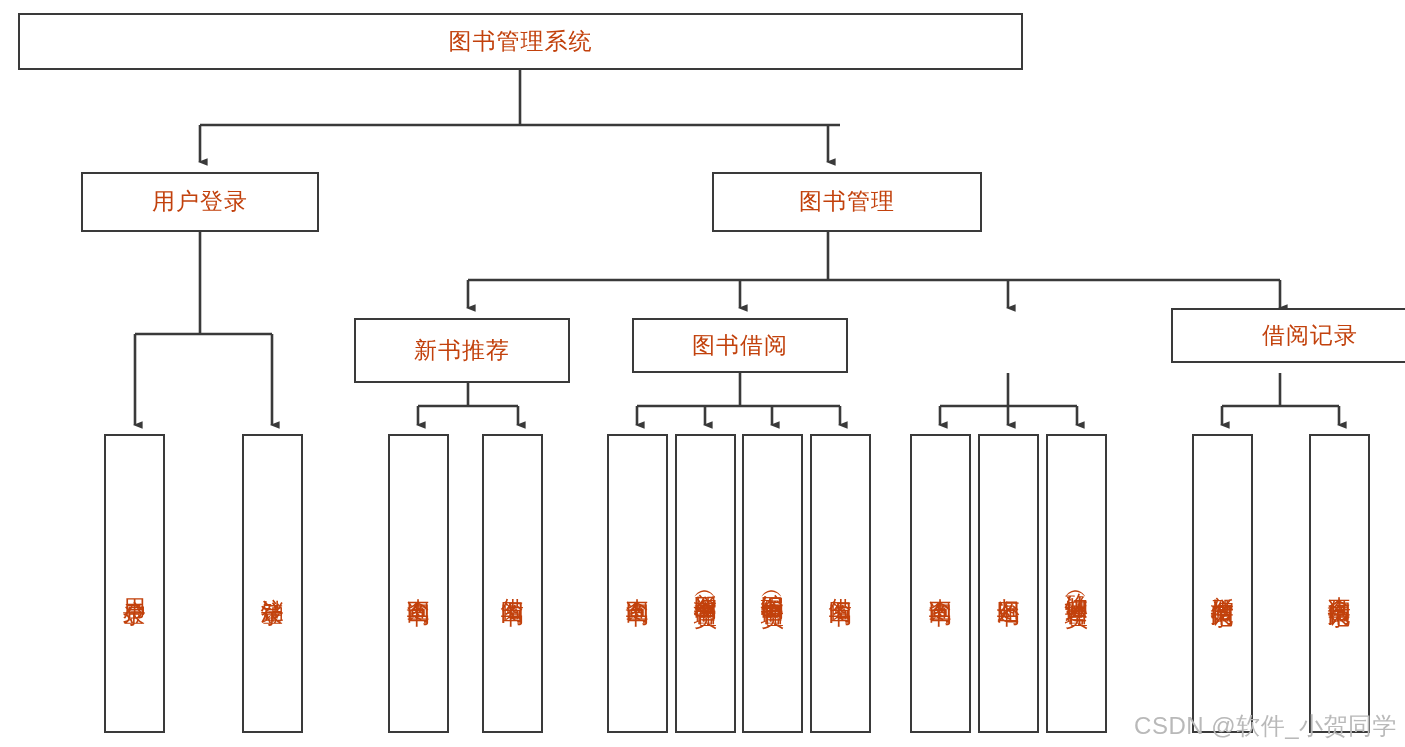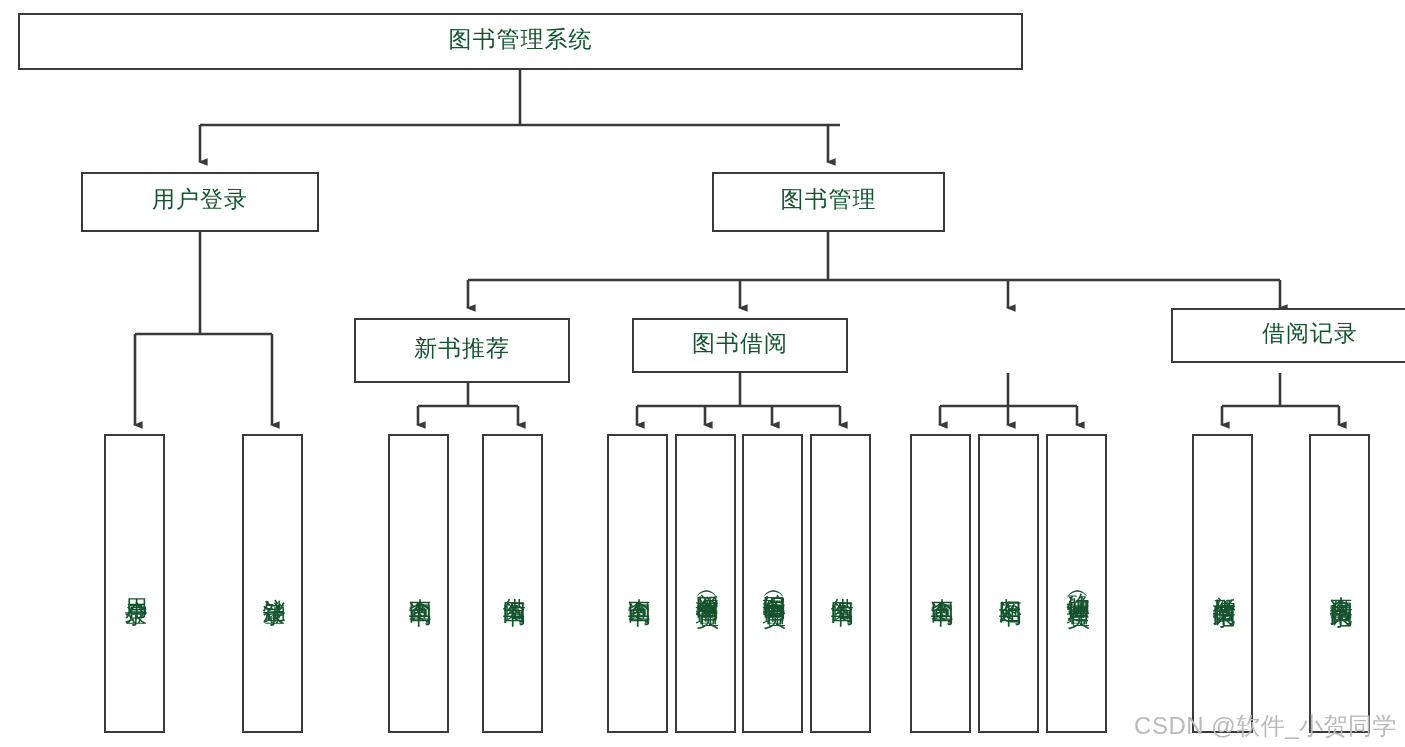--- a/index.html
+++ b/index.html
@@ -25,23 +25,22 @@
     height: 747px;
   }
   .node {
     position: absolute;
     box-sizing: border-box;
     border: 2px solid #3a3a3a;
     background: #ffffff;
     display: flex;
     align-items: center;
     justify-content: center;
-    color: #14532d;
+    color: #c2410c;
     z-index: 2;
-    font-family: Liberation Mono, monospace;
   }
   .node.horiz {
     font-size: 23px;
     letter-spacing: 1px;
     line-height: 1.1;
   }
   .node.vert {
     writing-mode: vertical-rl;
     text-orientation: upright;
     font-size: 23px;
@@ -120,21 +119,21 @@
     </g>
   </svg>
 
   <div class="node horiz" style="left:18px; top:13px; width:1005px; height:57px;">
     <span class="label">图书管理系统</span>
   </div>
 
   <div class="node horiz" style="left:81px; top:172px; width:238px; height:60px;">
     <span class="label">用户登录</span>
   </div>
-  <div class="node horiz" style="left:712px; top:172px; width:233px; height:60px;">
+  <div class="node horiz" style="left:712px; top:172px; width:270px; height:60px;">
     <span class="label">图书管理</span>
   </div>
 
   <div class="node horiz" style="left:354px; top:318px; width:216px; height:65px;">
     <span class="label">新书推荐</span>
   </div>
   <div class="node horiz" style="left:632px; top:318px; width:216px; height:55px;">
     <span class="label">图书借阅</span>
   </div>
   <div class="node horiz" style="left:1171px; top:308px; width:247px; height:55px;padding-left:31px;">

